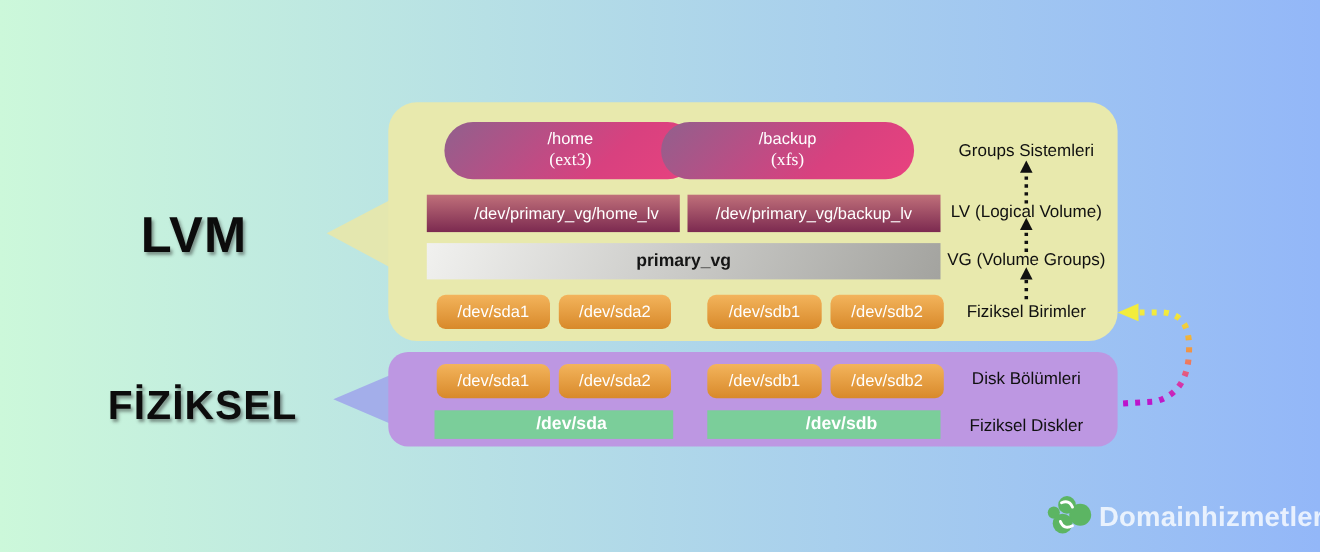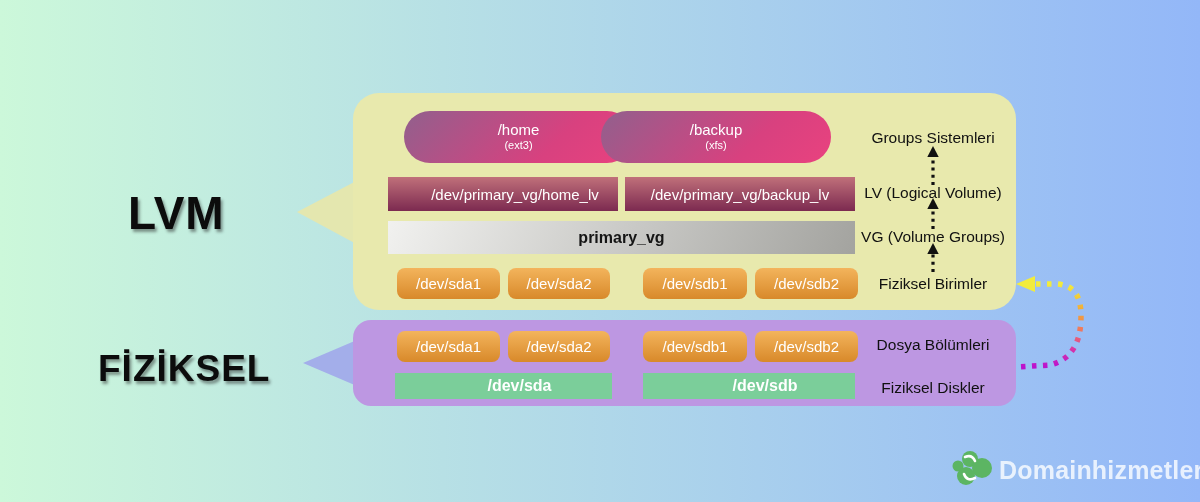--- a/index.html
+++ b/index.html
@@ -20,21 +20,21 @@
   }
   .lvm-title { left:128px; top:190px; width:220px; font-size:46px; }
   .fiz-title { left:98px;  top:350px; width:220px; font-size:37px; }
 
   .fs-box {
     position:absolute; top:111px; height:52px; border-radius:26px; color:#fff;
     display:flex; flex-direction:column; align-items:center; justify-content:center;
     background:linear-gradient(135deg, #91608d 0%, #d8417f 65%, #e9427f 100%);
   }
   .fs-name { font-size:15px; line-height:1.2; }
-  .fs-type { font-size:11px; line-height:1.2; }
+  .fs-type { font-size:16px; line-height:1.2;font-family:Liberation Serif, serif; }
 
   .lv-box {
     position:absolute; top:177px; height:34px; color:#fff; font-size:15px;
     display:flex; align-items:center; justify-content:center;
     background:linear-gradient(180deg, #c0707a 0%, #7c2a50 100%);
   }
   .vg-box {
     position:absolute; left:388px; top:221px; width:467px; height:33px;
     color:#151515; font-weight:bold; font-size:16px;
     display:flex; align-items:center; justify-content:center;
@@ -102,21 +102,21 @@
   <div class="row-label" style="top:228px;">VG (Volume Groups)</div>
 
   <div class="pv-box" style="left:397px; top:331px; width:103px;">/dev/sda1</div>
   <div class="pv-box" style="left:508px; top:331px; width:102px;">/dev/sda2</div>
   <div class="pv-box" style="left:643px; top:331px; width:104px;">/dev/sdb1</div>
   <div class="pv-box" style="left:755px; top:331px; width:103px;">/dev/sdb2</div>
 
   <div class="disk-box" style="left:395px; width:217px;">/dev/sda</div>
   <div class="disk-box" style="left:643px; width:212px;">/dev/sdb</div>
 
-  <div class="row-label" style="top:336px;">Dosya Bölümleri</div>
+  <div class="row-label" style="top:336px;">Disk Bölümleri</div>
   <div class="row-label" style="top:379px;">Fiziksel Diskler</div>
 
   <svg class="layer" viewBox="0 0 1200 502">
     <defs>
       <linearGradient id="curveGrad" gradientUnits="userSpaceOnUse" x1="1050" y1="284" x2="1050" y2="367">
         <stop offset="0" stop-color="#f2ec3c"></stop>
         <stop offset="0.35" stop-color="#f0a33a"></stop>
         <stop offset="0.6" stop-color="#ed6e67"></stop>
         <stop offset="0.8" stop-color="#d433ab"></stop>
         <stop offset="1" stop-color="#bb13cd"></stop>

